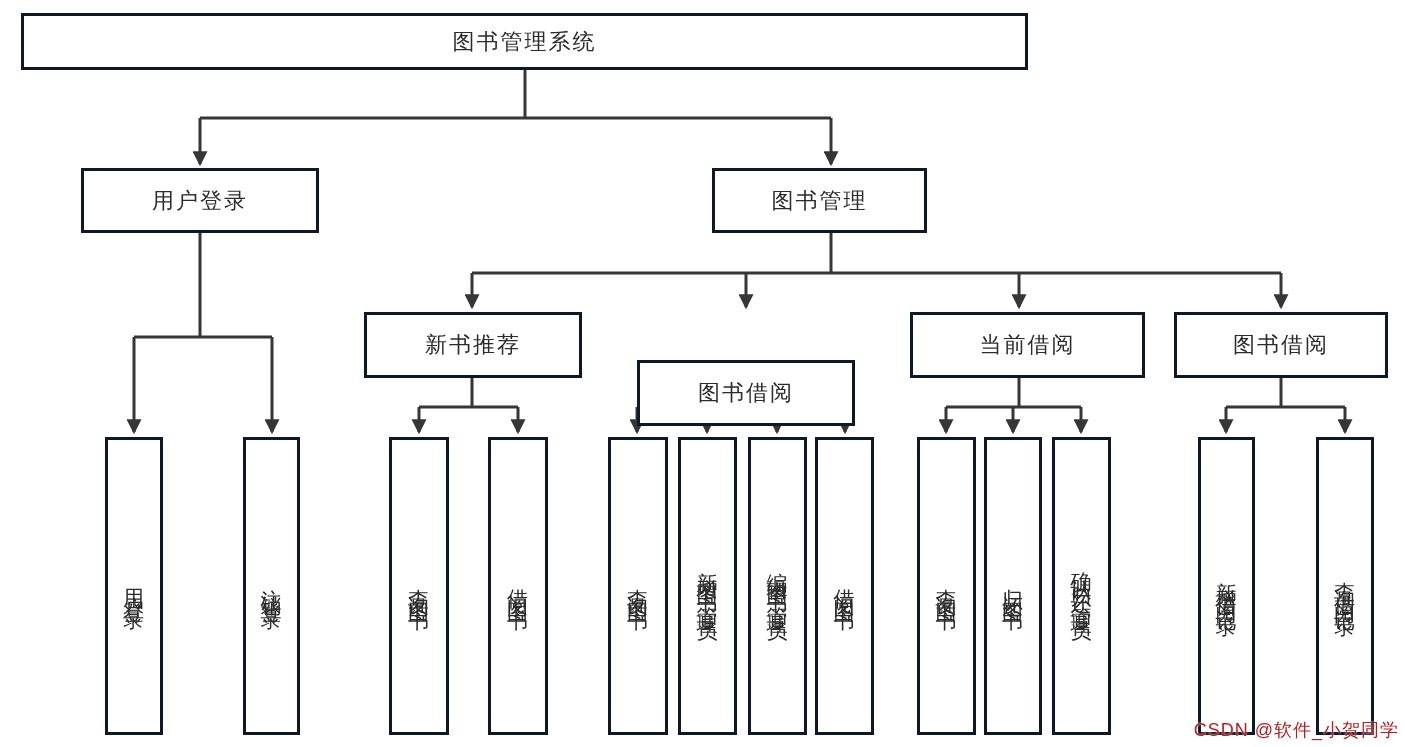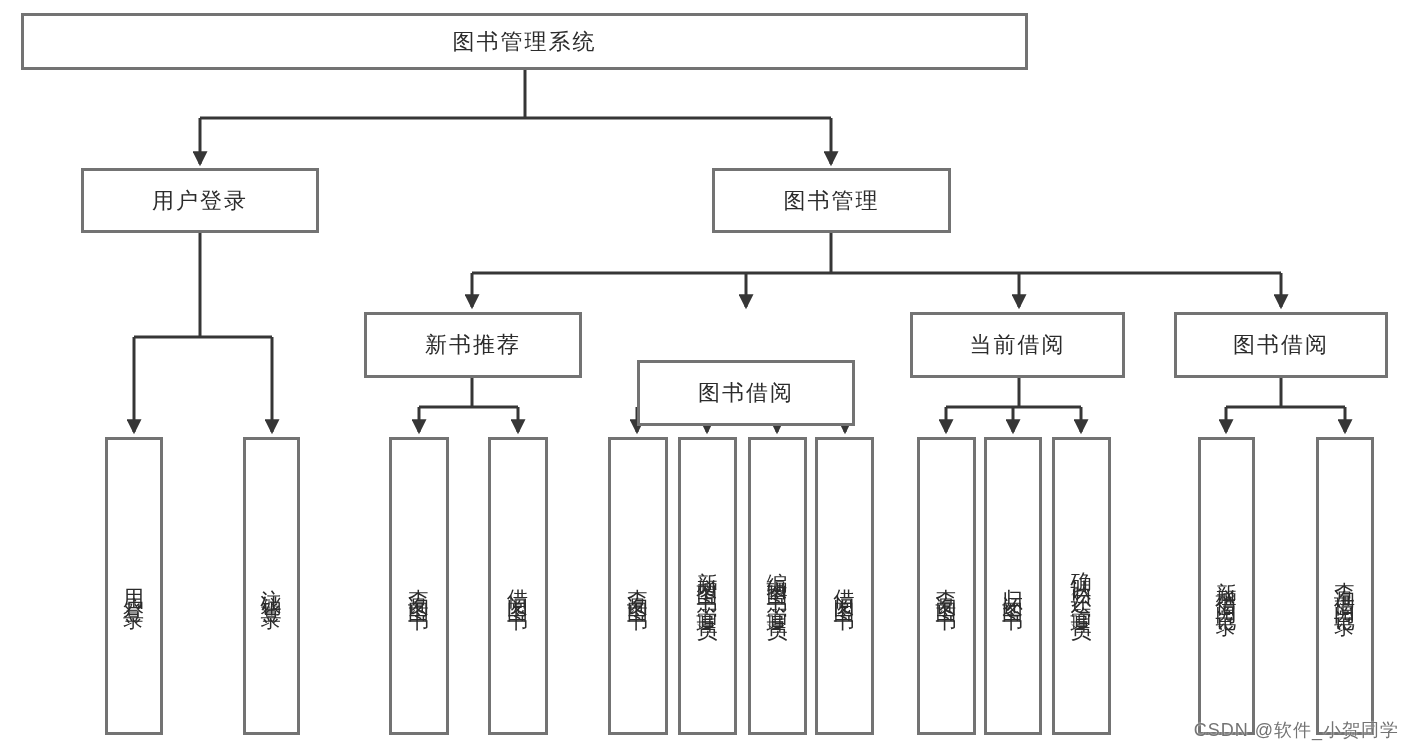--- a/index.html
+++ b/index.html
@@ -14,21 +14,21 @@
   .connectors {
     position: absolute;
     left: 0; top: 0;
     width: 1405px; height: 747px;
     pointer-events: none;
   }
   .node {
     position: absolute;
     box-sizing: border-box;
     background: #ffffff;
-    border: 3px solid #737373;
+    border: 3px solid #0f172a;
     display: flex;
     align-items: center;
     justify-content: center;
     color: #2b2b2b;
     text-align: left;
   }
   .hnode {
     font-size: 22px;
     letter-spacing: 2px;
     line-height: 1;
@@ -43,21 +43,21 @@
     letter-spacing: 7px;
     line-height: 1;
     white-space: nowrap;
   }
   .watermark {
     position: absolute;
     right: 6px;
     bottom: 5px;
     font-size: 18px;
     letter-spacing: 1px;
-    color: #737373;
+    color: #b91c1c;
     white-space: nowrap;
     text-shadow: 0 0 2px #ffffff;
   }
 </style>
 </head>
 <body>
 
 <div class="stage">
 
   <svg class="connectors" viewBox="0 0 1405 747" xmlns="http://www.w3.org/2000/svg">
@@ -101,25 +101,25 @@
       <path d="M1013 407 V432" marker-end="url(#arrow)"></path>
       <path d="M1081 407 V432" marker-end="url(#arrow)"></path>
       <path d="M1226 407 V432" marker-end="url(#arrow)"></path>
       <path d="M1345 407 V432" marker-end="url(#arrow)"></path>
     </g>
   </svg>
 
   <div class="node hnode" style="left:21px; top:13px; width:1007px; height:57px;">图书管理系统</div>
 
   <div class="node hnode" style="left:81px; top:168px; width:238px; height:65px;">用户登录</div>
-  <div class="node hnode" style="left:712px; top:168px; width:239px; height:65px;">图书管理</div>
+  <div class="node hnode" style="left:712px; top:168px; width:215px; height:65px;">图书管理</div>
 
   <div class="node hnode" style="left:364px; top:312px; width:218px; height:66px;">新书推荐</div>
   <div class="node hnode" style="left:637px; top:312px; width:218px; height:66px;margin-top:48px;">图书借阅</div>
-  <div class="node hnode" style="left:910px; top:312px; width:215px; height:66px;">当前借阅</div>
+  <div class="node hnode" style="left:910px; top:312px; width:235px; height:66px;">当前借阅</div>
   <div class="node hnode" style="left:1174px; top:312px; width:214px; height:66px;">图书借阅</div>
 
   <div class="node vnode" style="left:105px; top:437px; width:58px; height:298px;">
     <span class="vtext">用户登录</span>
   </div>
   <div class="node vnode" style="left:243px; top:437px; width:57px; height:298px;">
     <span class="vtext">注销登录</span>
   </div>
 
   <div class="node vnode" style="left:389px; top:437px; width:60px; height:298px;">

